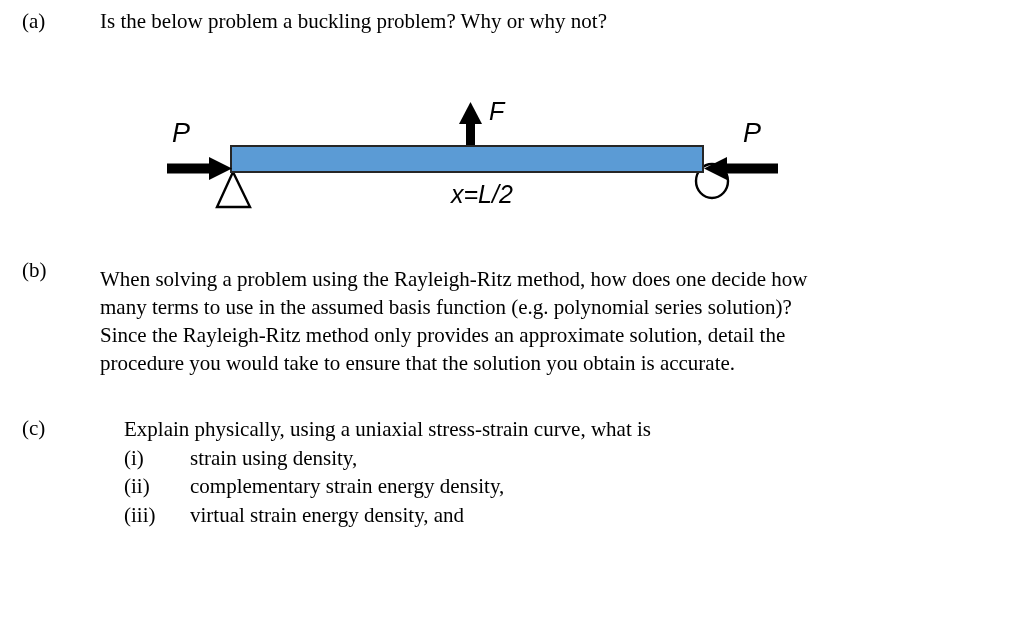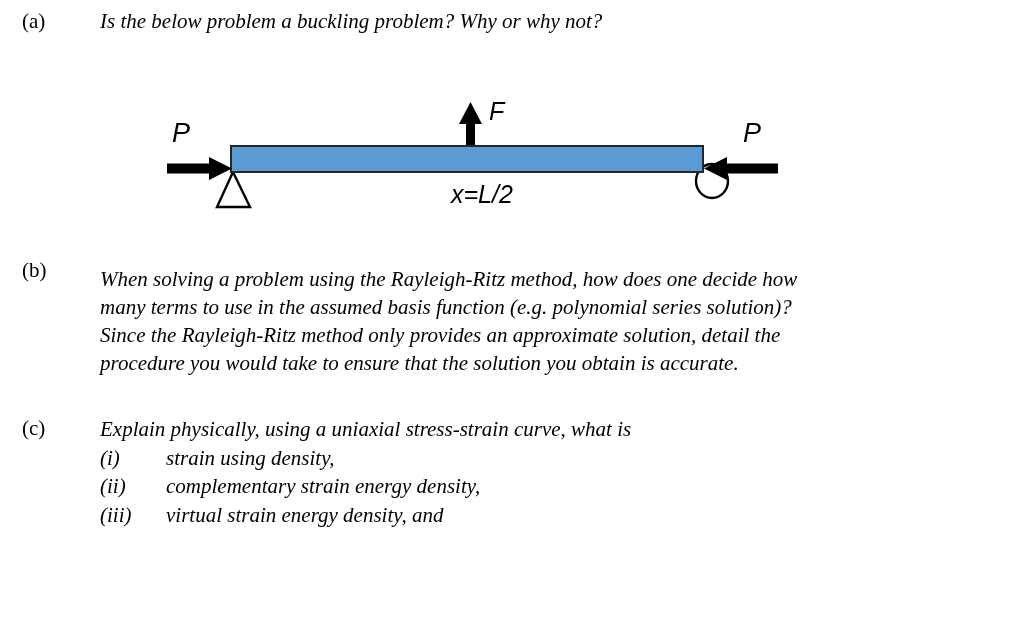--- a/index.html
+++ b/index.html
@@ -31,21 +31,20 @@
   }
   .qlabel {
     width: 78px;
     flex: 0 0 78px;
     font-size: 21px;
     line-height: 27px;
   }
   .qbody {
     font-size: 21px;
     line-height: 27px;
-    font-style: italic;
   }
 
   
   #part-a {
     left: 22px;
     top: 8px;
     width: 960px;
   }
 
   
@@ -74,20 +73,21 @@
 
   
   #part-c {
     left: 22px;
     top: 415px;
     width: 975px;
   }
   #part-c .qbody {
     width: 880px;
     line-height: 28.5px;
+    margin-left: 24px;
   }
   .sublist {
     margin: 0;
     padding: 0;
     list-style: none;
   }
   .sublist li {
     display: flex;
     align-items: flex-start;
   }

